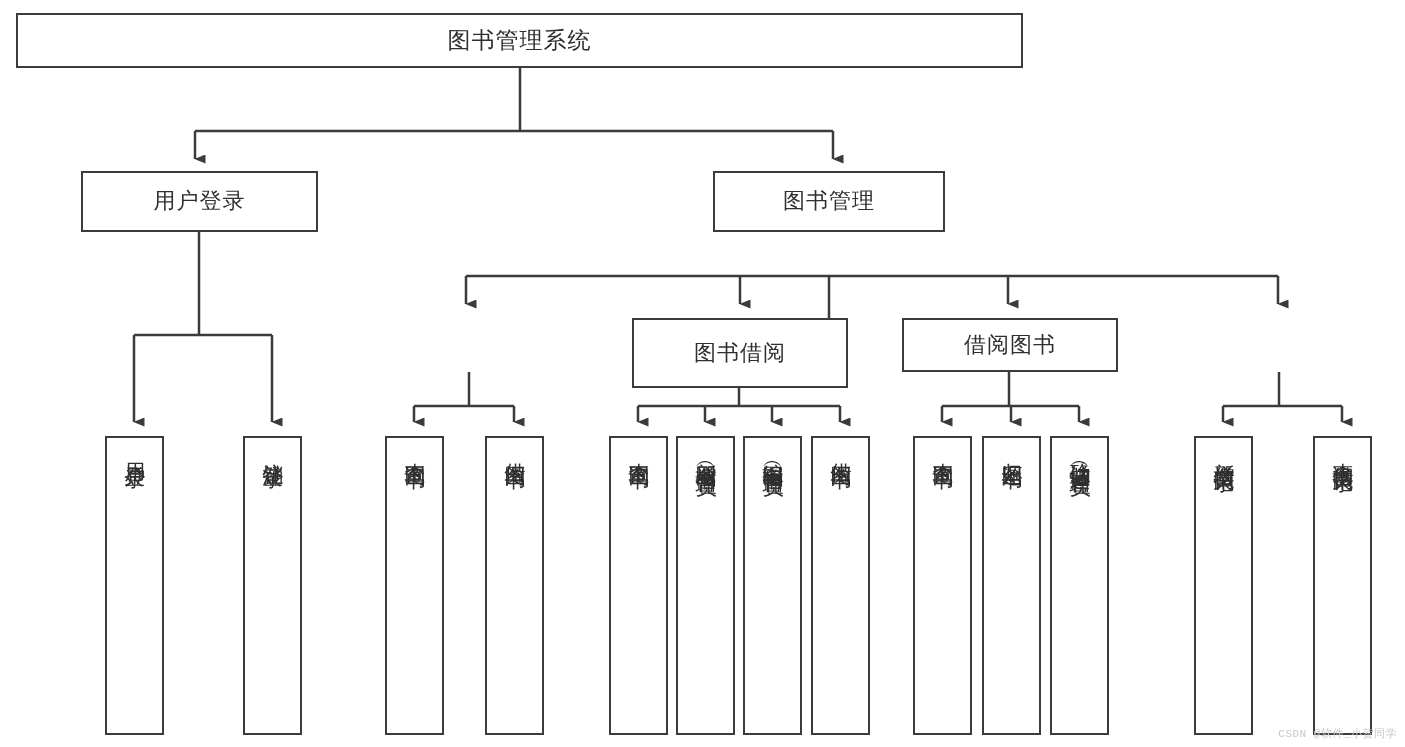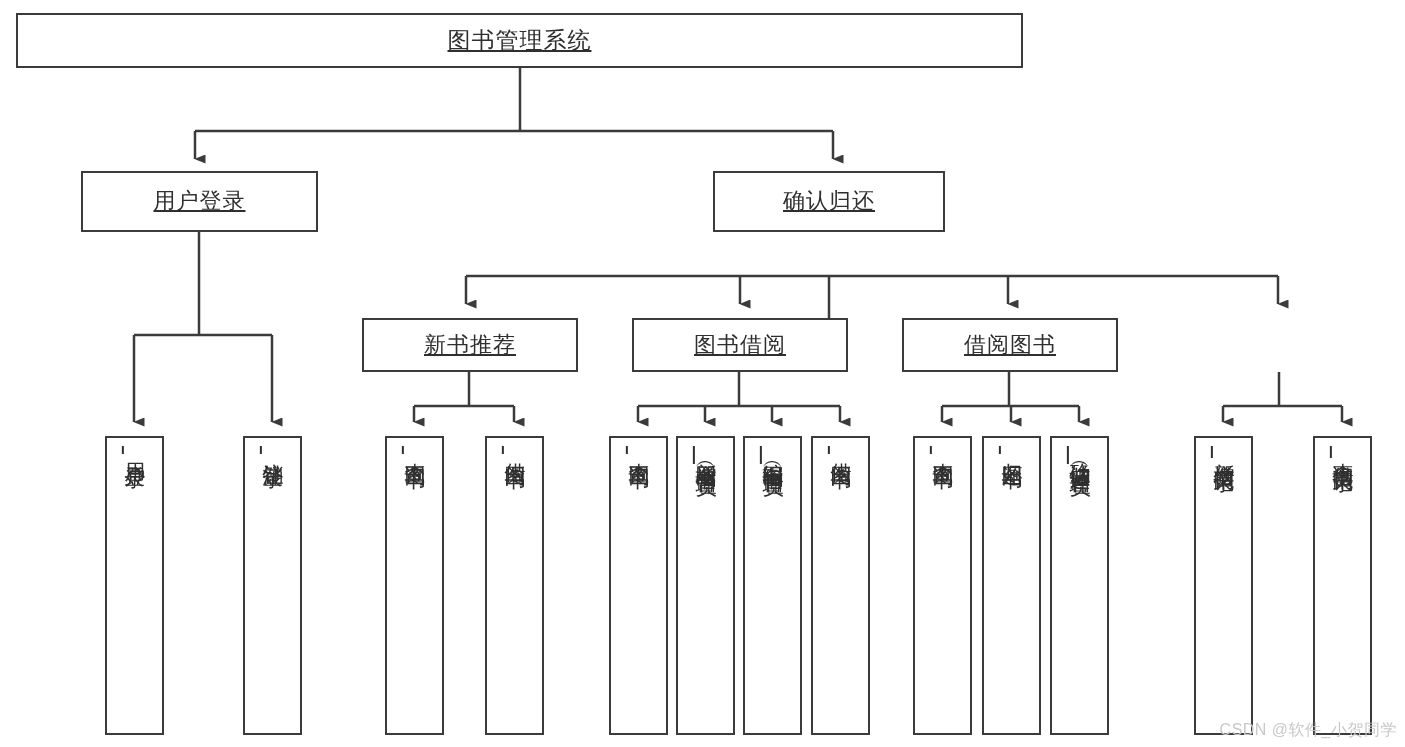--- a/index.html
+++ b/index.html
@@ -3,37 +3,37 @@
 <meta charset="utf-8">
 <style>
   html,body{margin:0;padding:0;background:#ffffff;}
   body{width:1405px;height:747px;overflow:hidden;
        font-family:"DejaVu Sans","Liberation Sans",sans-serif;}
   #canvas{position:relative;width:1405px;height:747px;background:#fff;}
   svg#wires{position:absolute;left:0;top:0;width:1405px;height:747px;}
 
   .node{position:absolute;box-sizing:border-box;background:#ffffff;
         border:2.5px solid #3b3b3b;display:flex;align-items:center;
-        justify-content:center;color:#2f2f2f;text-decoration:underline;}
+        justify-content:center;color:#2f2f2f;}
   .node .lbl{display:block;text-align:center;line-height:1.12;
              letter-spacing:1px;white-space:pre;}
 
   
   .h .lbl{font-size:22px;}
   .root .lbl{font-size:23px;}
 
   
   .v{padding:8px 0;align-items:flex-start;}
   .v .lbl{writing-mode:vertical-rl;text-orientation:upright;
           font-size:21px;line-height:1.18;letter-spacing:2px;
           margin:0 auto;}
 
   .watermark{position:absolute;right:8px;bottom:6px;color:#c8c8c8;
-             font-size:16px;letter-spacing:.5px;white-space:nowrap;
-             font-family:Liberation Sans, sans-serif;}
+             font-size:11px;letter-spacing:.5px;white-space:nowrap;
+             font-family:Liberation Mono, monospace;}
 </style>
 </head>
 <body>
 
 <div id="canvas">
 
   <svg id="wires" viewBox="0 0 1405 747" preserveAspectRatio="none">
     <defs>
       <marker id="ah" markerWidth="9" markerHeight="11" refX="4.5" refY="10.5" orient="auto" markerUnits="userSpaceOnUse">
         <path d="M0,0 L9,0 L4.5,11 Z" fill="#3b3b3b"></path>
@@ -84,27 +84,24 @@
   </svg>
 
   <div class="node h root" style="left:16px;top:13px;width:1007px;height:55px;">
     <span class="lbl">图书管理系统</span>
   </div>
 
   <div class="node h" style="left:81px;top:171px;width:237px;height:61px;">
     <span class="lbl">用户登录</span>
   </div>
   <div class="node h" style="left:713px;top:171px;width:232px;height:61px;">
-    <span class="lbl">确认归还</span>
+    <span class="lbl">图书管理</span>
   </div>
 
-  <div class="node h" style="left:362px;top:318px;width:216px;height:54px;">
-    <span class="lbl">新书推荐</span>
-  </div>
-  <div class="node h" style="left:632px;top:318px;width:216px;height:54px;">
+  <div class="node h" style="left:632px;top:318px;width:216px;height:70px;">
     <span class="lbl">图书借阅</span>
   </div>
   <div class="node h" style="left:902px;top:318px;width:216px;height:54px;">
     <span class="lbl">借阅图书</span>
   </div>
 
   <div class="node v" style="left:105px;top:436px;width:59px;height:299px;">
     <span class="lbl">用户登录</span>
   </div>
   <div class="node v" style="left:243px;top:436px;width:59px;height:299px;">

